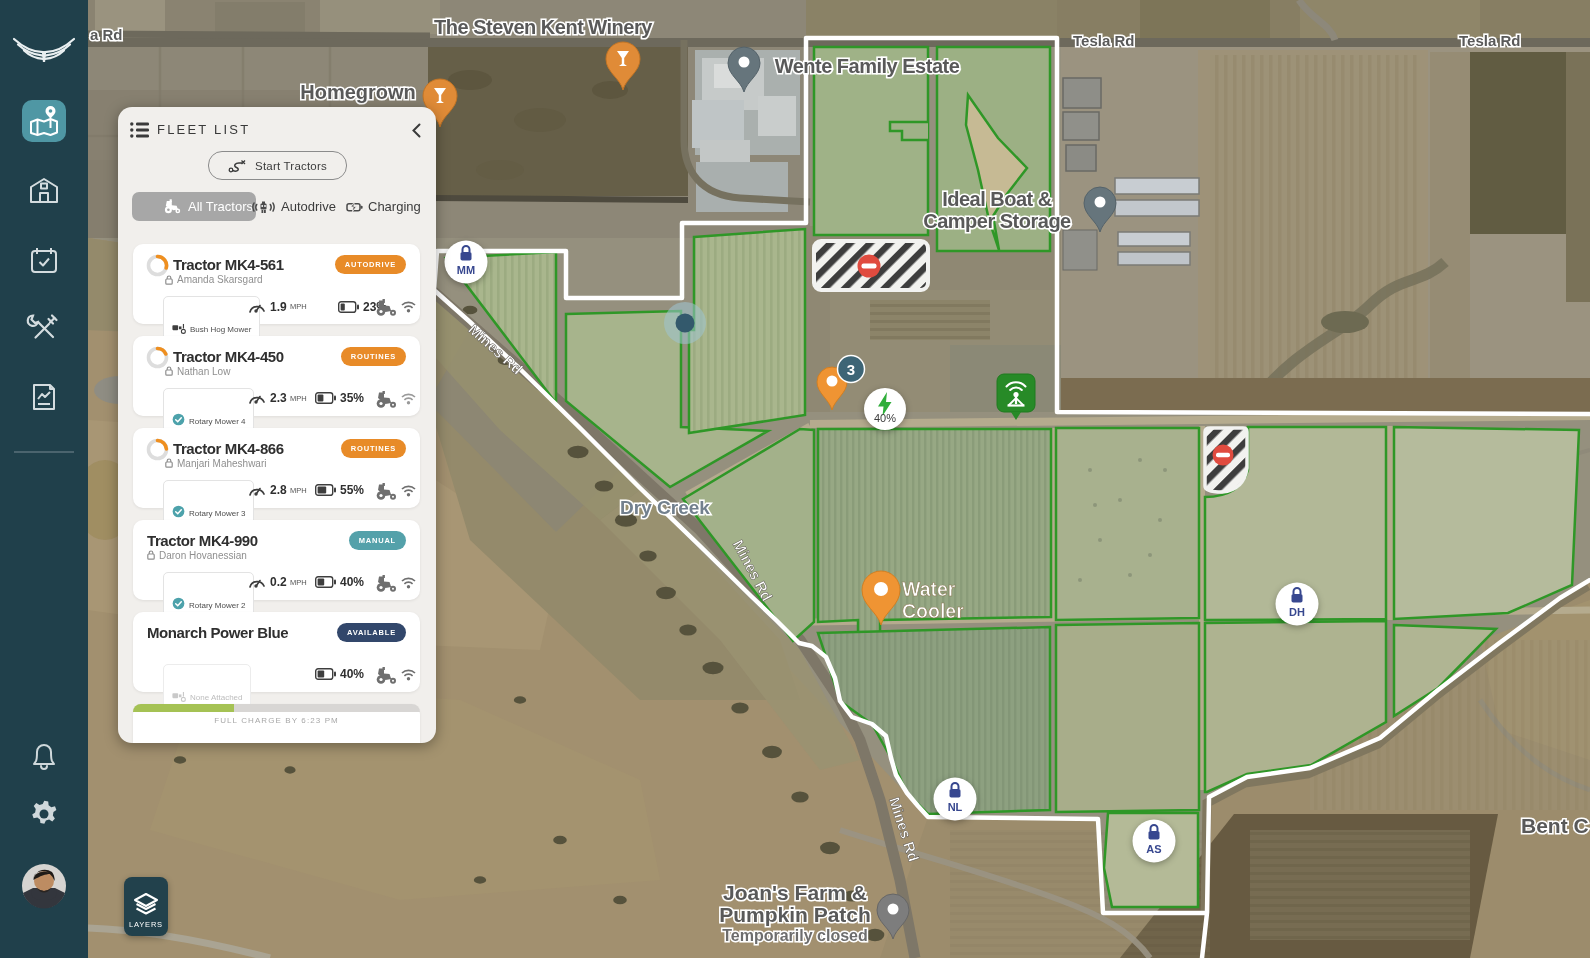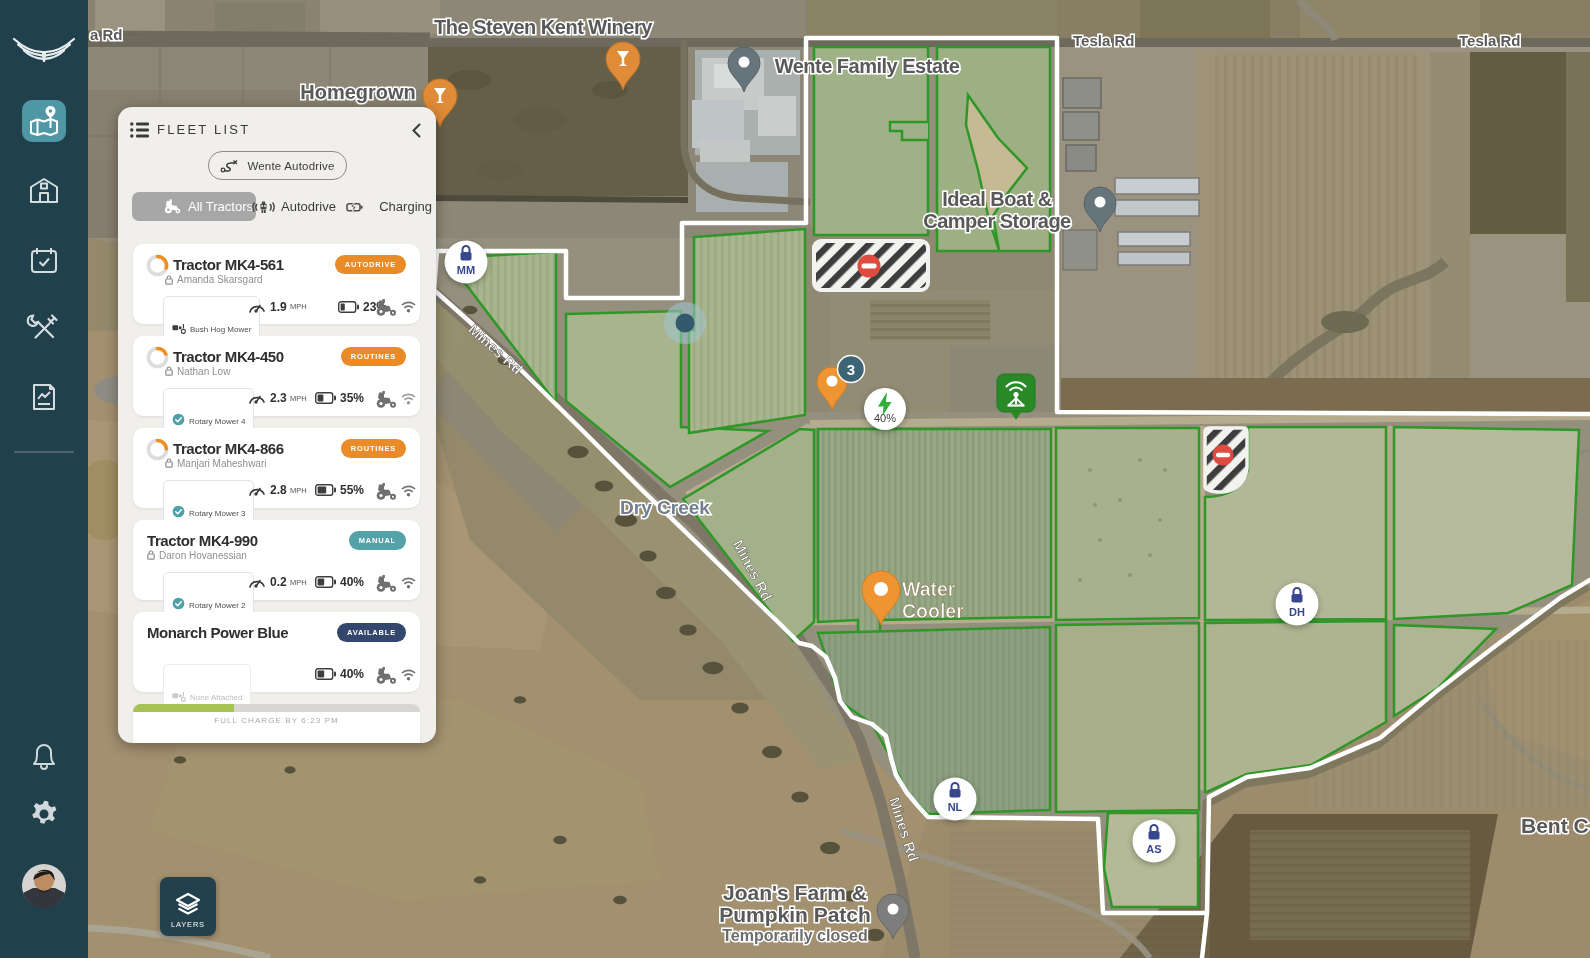--- a/index.html
+++ b/index.html
@@ -9,21 +9,21 @@
   .wlbl{font-weight:bold;fill:#ffffff;font-family:"Liberation Sans",sans-serif;}
   #sidebar{position:absolute;left:0;top:0;width:88px;height:958px;background:#20404b;}
   #searchbar{position:absolute;left:118px;top:41px;width:318px;height:46px;border-radius:8px;background:rgba(56,50,30,0.68);display:flex;align-items:center;}
   #panel{position:absolute;left:118px;top:107px;width:318px;height:636px;border-radius:14px;background:#f1efec;box-shadow:0 3px 14px rgba(0,0,0,0.35);overflow:hidden;}
   .card{position:absolute;left:15px;width:287px;height:80px;background:#ffffff;border-radius:10px;box-shadow:0 1px 3px rgba(0,0,0,0.08);}
   .ctitle{position:absolute;top:12px;font-size:15px;font-weight:bold;color:#2f2f2f;letter-spacing:-0.4px;}
   .badge{position:absolute;right:14px;top:11px;height:19px;border-radius:10px;color:#fff;font-size:7.5px;font-weight:bold;letter-spacing:0.8px;display:flex;align-items:center;padding:0 10px;}
   .cname{position:absolute;top:30px;font-size:10px;color:#8f8f8f;display:flex;align-items:center;}
   .chip{position:absolute;left:14px;top:52px;height:21px;border:1px solid #e3e3e3;border-radius:5px;background:#fff;display:flex;align-items:flex-end;padding:16px 8px;font-size:8px;color:#4d4d4d;margin-left:16px;}
   .stat{position:absolute;top:52px;height:21px;display:flex;align-items:center;font-size:12px;font-weight:bold;color:#2f2f2f;}
-  #layersbtn{position:absolute;left:124px;top:877px;width:56px;height:59px;border-radius:8px;background:#22414c;display:flex;flex-direction:column;align-items:center;justify-content:flex-end;box-shadow:0 2px 6px rgba(0,0,0,0.3);margin-left:36px;}
+  #layersbtn{position:absolute;left:124px;top:877px;width:44px;height:59px;border-radius:8px;background:#22414c;display:flex;flex-direction:column;align-items:center;justify-content:flex-end;box-shadow:0 2px 6px rgba(0,0,0,0.3);}
 </style>
 </head>
 <body>
 <div id="app">
 
 <svg id="map" width="1590" height="958" viewBox="0 0 1590 958">
 <defs>
   <pattern id="rows1" width="6" height="6" patternUnits="userSpaceOnUse">
           <rect width="6" height="6" fill="#97a884"></rect>
           <rect width="2.4" height="6" fill="#8a9c79"></rect>
@@ -460,21 +460,21 @@
           <path d="M7.5,1.5 L1.5,7.5 L7.5,13.5" fill="none" stroke="#3a3a3a" stroke-width="2" stroke-linecap="round"></path>
         </svg>
   </div>
 
   <div style="position:absolute;left:90px;top:44px;width:137px;height:27px;border:1px solid #8b8b8b;border-radius:14px;display:flex;align-items:center;justify-content:center;">
     <svg width="19" height="16" viewBox="0 0 19 16" style="margin-right:8px;">
       <path d="M4.5,12.5 C10,14.5 12,11 8.5,9.5 C5,8 7,4.5 12,5 L14.5,5" fill="none" stroke="#3c3c3c" stroke-width="1.5"></path>
       <circle cx="3" cy="12" r="1.8" fill="none" stroke="#3c3c3c" stroke-width="1.3"></circle>
       <path d="M13.5,2.5 L17,6 M17,2.5 L13.5,6" stroke="#3c3c3c" stroke-width="1.3"></path>
     </svg>
-    <span style="font-size:11.5px;color:#3c3c3c;letter-spacing:0.2px;">Wente Autodrive</span>
+    <span style="font-size:11.5px;color:#3c3c3c;letter-spacing:0.2px;">Start Tractors</span>
   </div>
 
   <div style="position:absolute;left:14px;top:85px;width:96px;height:29px;background:#a7a7a7;border-radius:7px;display:flex;align-items:center;justify-content:center;padding-left:28px;">
     <svg width="20" height="15" viewBox="0 0 20 15" style="margin-right:5px;">
       <g fill="#ffffff">
             <path d="M2.8,7 L3.8,2 L8.8,2 L8.8,6.2 L13.6,6.8 L15,10.4 L10.4,11.2 Z"></path>
       <rect x="6.6" y="0.3" width="2.2" height="2.6"></rect>
       <circle cx="5.4" cy="10.8" r="3.5"></circle>
             <circle cx="5.4" cy="10.8" r="1.3" fill="#a7a7a7"></circle>
       <circle cx="14.8" cy="11.9" r="2.4"></circle>
@@ -494,21 +494,21 @@
             <rect x="10" y="2.5" width="3" height="2.5"></rect>
             <rect x="9.5" y="11" width="1.8" height="3"></rect>
             <rect x="12" y="11" width="1.8" height="3"></rect>
             <circle cx="10.2" cy="7" r="0.9" fill="#fff"></circle>
             <circle cx="13" cy="7" r="0.9" fill="#fff"></circle>
           </g>
     </svg>
     <span style="color:#3c3c3c;font-size:13px;">Autodrive</span>
   </div>
 
-  <div style="position:absolute;left:228px;top:85px;width:86px;height:29px;display:flex;align-items:center;justify-content:space-between;">
+  <div style="position:absolute;left:228px;top:85px;width:86px;height:29px;display:flex;align-items:center;justify-content:flex-start;">
     <svg width="17" height="12" viewBox="0 0 17 12" style="margin-right:5px;">
       <rect x="1" y="2.8" width="13" height="7" rx="2" fill="none" stroke="#4a4a4a" stroke-width="1.5"></rect>
       <rect x="14.6" y="4.8" width="2" height="3" rx="0.8" fill="#4a4a4a"></rect>
       <path d="M8.2,1.2 L4.8,6 L7.2,6 L6.4,10.8 L10.4,5.6 L7.8,5.6 Z" fill="#4a4a4a" stroke="#f1efec" stroke-width="0.8"></path>
     </svg>
     <span style="color:#3c3c3c;font-size:13px;">Charging</span>
   </div>
 
   <div class="card" style="top:137px;">
     <svg width="23" height="23" viewBox="0 0 23 23" style="position:absolute;left:13px;top:10px;">

